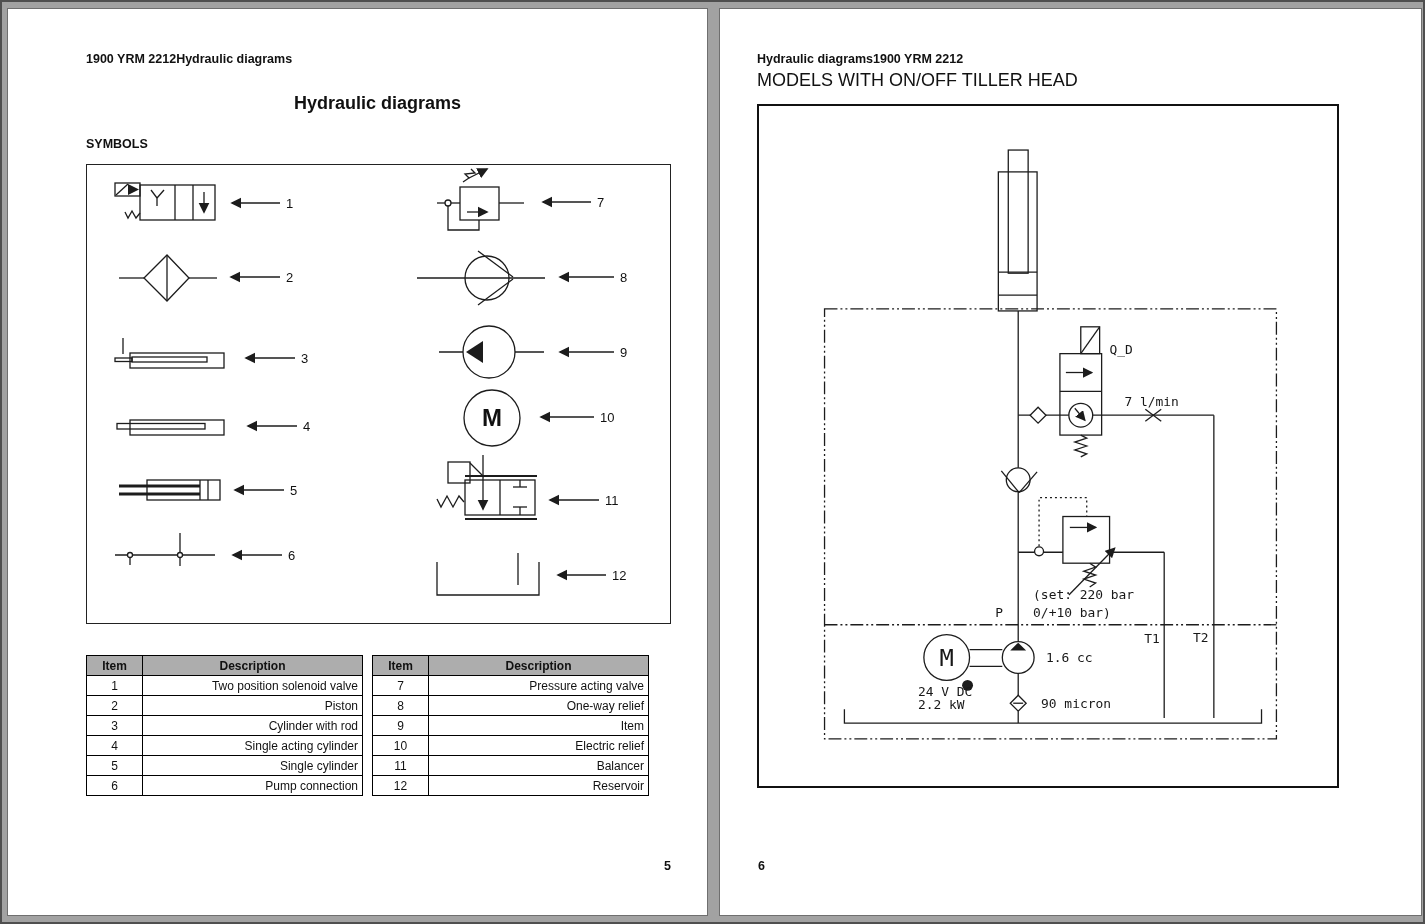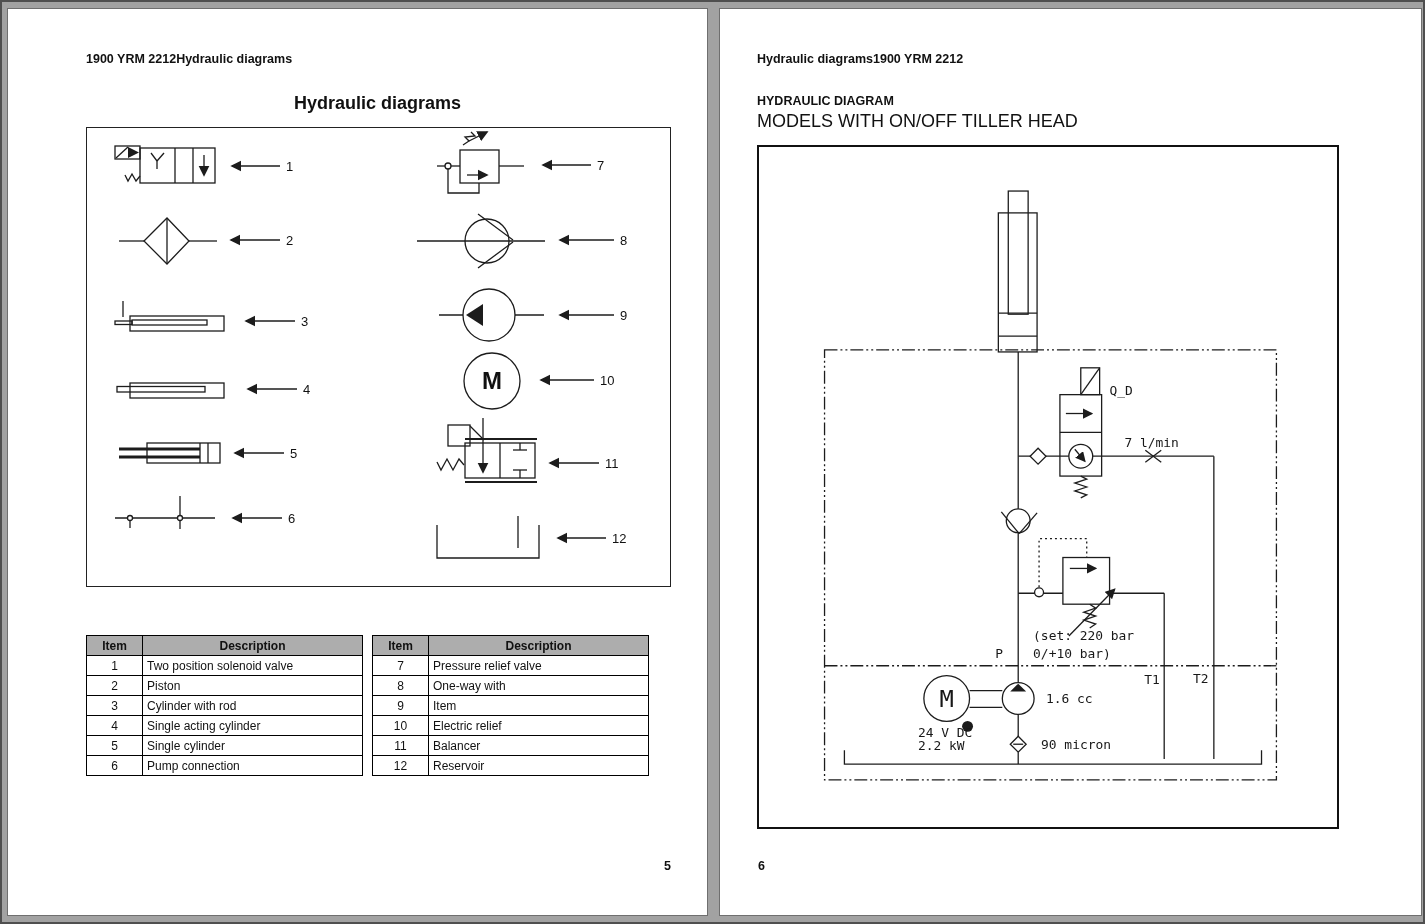--- a/index.html
+++ b/index.html
@@ -15,45 +15,46 @@
   #right-page{left:717px;width:703px}
   .content-l{margin:43px 0 0 78px;width:583px}
   .content-r{margin:43px 0 0 37px;width:582px}
   .hdr{display:flex;justify-content:flex-start;font-weight:bold;font-size:12.5px;line-height:15px}
   .doc-title{text-align:center;font-size:18px;font-weight:bold;margin-top:26px}
   .sec{font-weight:bold;font-size:12.5px;margin-top:23px}
   .subsec{font-size:18px;margin-top:3px}
   .sec-r{font-weight:bold;font-size:12.5px;margin-top:27px}
   svg.symbols{display:block;margin-top:13px;border:1px solid #222;background:#fff}
   svg.diagram{display:block;margin-top:13px;border:2px solid #111;background:#fff}
-  .tables-row{display:flex;gap:9px;margin-top:48px}
+  .tables-row{display:flex;gap:9px;margin-top:31px}
   table{border-collapse:collapse;width:277px;font-size:12px;table-layout:fixed}
   th,td{border:1px solid #000;height:17px;padding:1px 4px;overflow:hidden;white-space:nowrap}
   th{background:#adadad;font-weight:bold;text-align:center}
   col.item-col{width:56px}
   td.item{text-align:center}
-  td.desc{text-align:left}
+  td.desc{text-align:right}
   .pgnum{position:absolute;bottom:42px;font-weight:bold;font-size:12.5px}
   #left-page .pgnum{right:36px}
   #right-page .pgnum{left:38px}
   .dt{font-family:"DejaVu Sans Mono",monospace;font-size:13px;fill:#181818}
   .dtm{font-family:"DejaVu Sans Mono",monospace;font-size:24px;fill:#181818}
   .sl{font-family:"Liberation Sans",sans-serif;font-size:13px;fill:#111}
   .mbold{font-family:"Liberation Sans",sans-serif;font-size:24px;font-weight:bold;fill:#111}
 </style>
 </head>
 <body>
 
 <div class="page" id="left-page">
   <div class="content-l">
     <div class="hdr">
       <span>1900 YRM 2212</span>
       <span>Hydraulic diagrams</span>
     </div>
     <div class="doc-title">Hydraulic diagrams</div>
+    <div class="sec">SYMBOLS</div>
 
     <svg class="symbols" width="583" height="458" viewBox="0 0 583 458">
       <defs>
         <marker id="ah1" viewBox="0 0 10 10" refX="8.5" refY="5" markerWidth="8.5" markerHeight="8.5" orient="auto-start-reverse">
           <path d="M0,0 L10,5 L0,10 z" fill="#1c1c1c"></path>
         </marker>
       </defs>
       <g stroke="#1c1c1c" stroke-width="1.3" fill="none">
 
         <g>
@@ -224,25 +225,25 @@
             <col class="item-col">
             <col>
           </colgroup>
         <tbody>
             <tr>
           <th>Item</th>
           <th>Description</th>
         </tr>
         <tr>
               <td class="item">7</td>
-              <td class="desc">Pressure relief valve</td>
+              <td class="desc">Pressure acting valve</td>
             </tr>
         <tr>
               <td class="item">8</td>
-              <td class="desc">One-way with</td>
+              <td class="desc">One-way relief</td>
             </tr>
         <tr>
               <td class="item">9</td>
               <td class="desc">Item</td>
             </tr>
         <tr>
               <td class="item">10</td>
               <td class="desc">Electric relief</td>
             </tr>
         <tr>
@@ -259,21 +260,20 @@
   </div>
   <div class="pgnum">5</div>
 </div>
 
 <div class="page" id="right-page">
   <div class="content-r">
     <div class="hdr">
       <span>Hydraulic diagrams</span>
       <span>1900 YRM 2212</span>
     </div>
-    <div class="sec-r">HYDRAULIC DIAGRAM</div>
     <div class="subsec">MODELS WITH ON/OFF TILLER HEAD</div>
 
     <svg class="diagram" width="578" height="680" viewBox="0 0 582 684">
       <defs>
         <marker id="ah2" viewBox="0 0 10 10" refX="8.5" refY="5" markerWidth="8" markerHeight="8" orient="auto-start-reverse">
           <path d="M0,0 L10,5 L0,10 z" fill="#1c1c1c"></path>
         </marker>
       </defs>
       <g stroke="#1c1c1c" stroke-width="1.3" fill="none">
 

